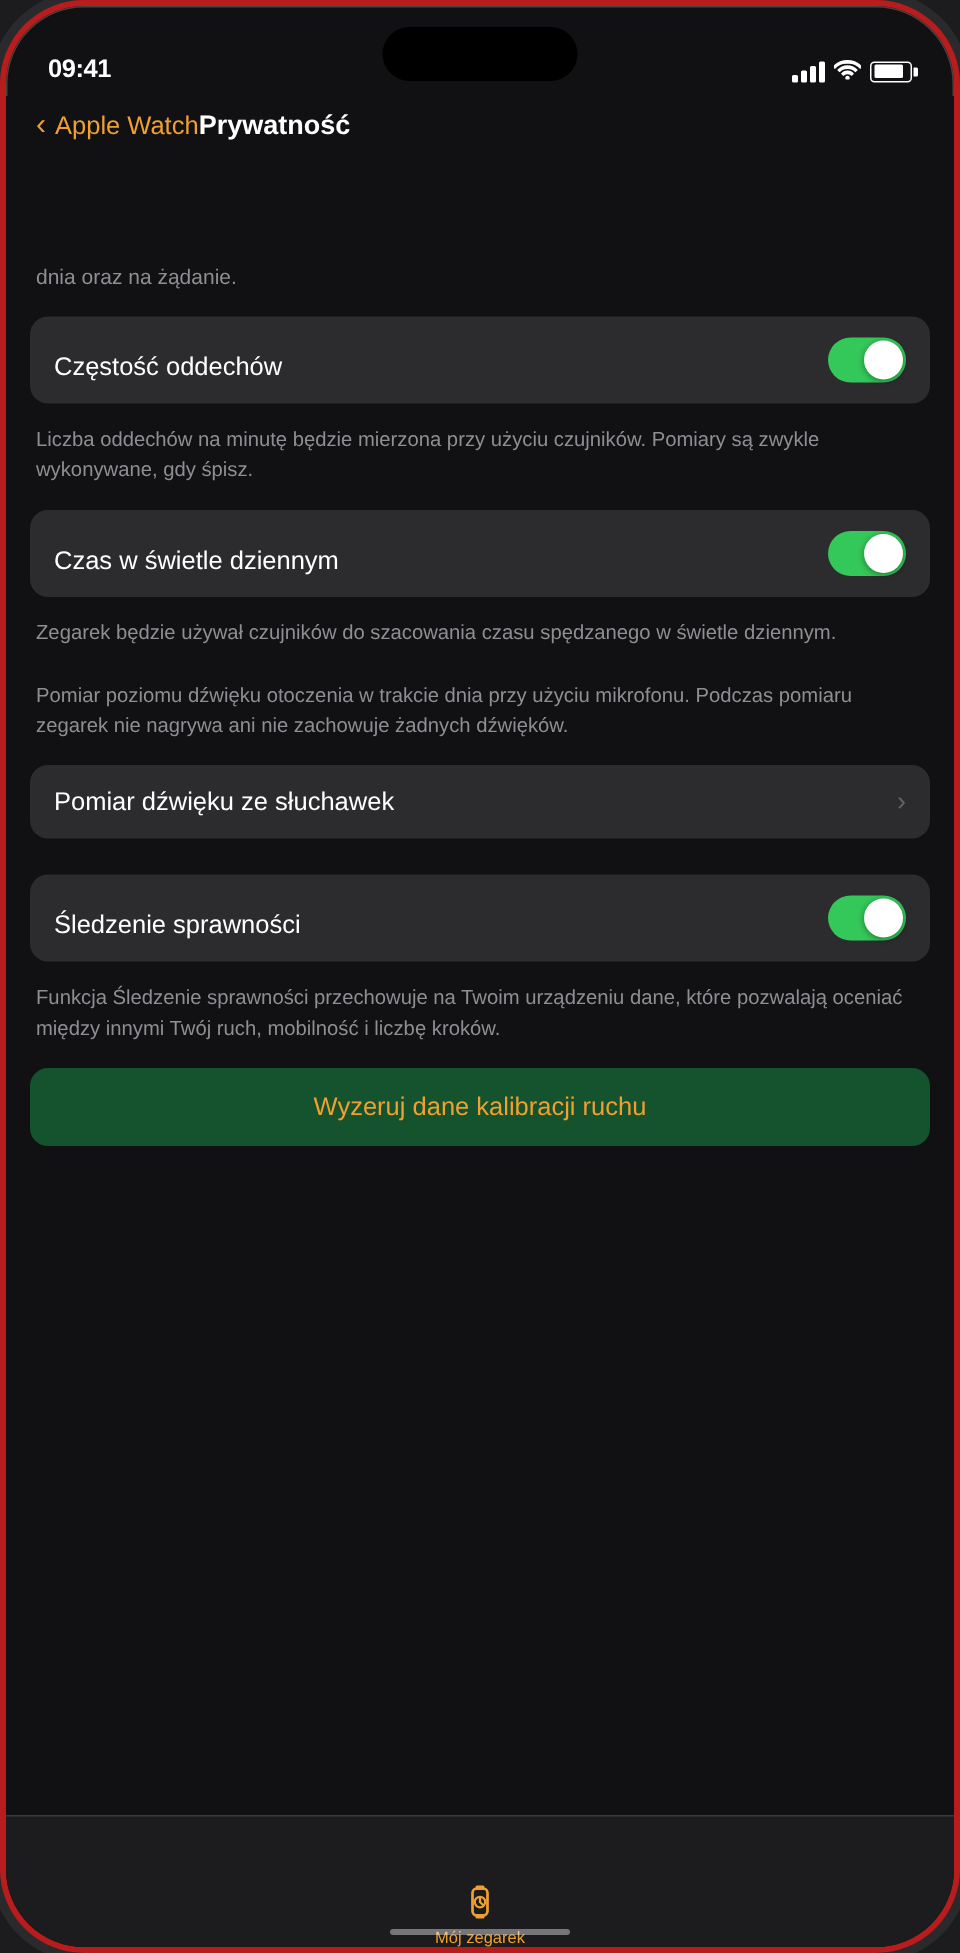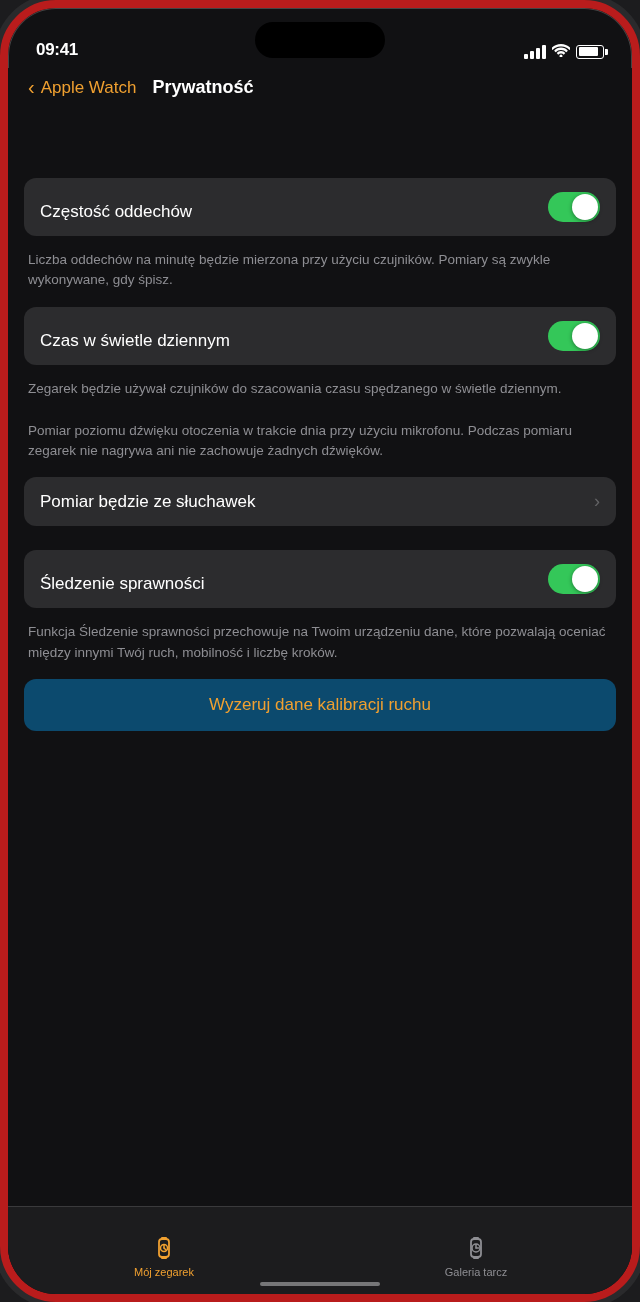--- a/index.html
+++ b/index.html
@@ -13,21 +13,21 @@
       font-family: -apple-system, BlinkMacSystemFont, 'SF Pro Text', 'Helvetica Neue', sans-serif;
     }
 
     .phone-frame {
       width: 640px;
       height: 1302px;
       background: #111113;
       border-radius: 56px;
       position: relative;
       overflow: hidden;
-      border: 8px solid #b91c1c;
+      border: 4px solid #b91c1c;
       box-shadow: 0 0 0 6px #2a2a2c, inset 0 0 0 1px #444;
     }
 
     
     .dynamic-island {
       position: absolute;
       top: 14px;
       left: 50%;
       transform: translateX(-50%);
       width: 130px;
@@ -143,21 +143,20 @@
     .back-chevron {
       font-size: 20px;
       color: #f0a030;
       margin-right: 2px;
     }
 
     .nav-title {
       color: #fff;
       font-size: 18px;
       font-weight: 600;
-      margin-left: 16px;
     }
 
     
     .scroll-area {
       position: absolute;
       top: 110px;
       left: 0;
       right: 0;
       bottom: 88px;
       overflow-y: auto;
@@ -224,21 +223,21 @@
     .toggle.on .toggle-knob { left: 24px; }
 
     
     .detail-chevron {
       color: #636366;
       font-size: 18px;
     }
 
     
     .reset-row {
-      background: #0c4a6e;
+      background: #14532d;
       border-radius: 12px;
       padding: 16px;
       margin-bottom: 8px;
       text-align: center;
     }
 
     .reset-label {
       color: #f0a030;
       font-size: 17px;
     }
@@ -246,21 +245,21 @@
     
     .tab-bar {
       position: absolute;
       bottom: 0;
       left: 0;
       right: 0;
       height: 88px;
       background: #1c1c1e;
       border-top: 0.5px solid #3a3a3c;
       display: flex;
-      align-items: center;
+      align-items: flex-end;
       justify-content: space-around;
       padding-top: 10px;
     }
 
     .tab-item {
       display: flex;
       flex-direction: column;
       align-items: center;
       gap: 4px;
       cursor: pointer;
@@ -331,41 +330,42 @@
     <div class="nav-bar">
       <div class="back-button">
         <span class="back-chevron">‹</span>
         <span style="color:#f0a030;font-size:17px;">Apple Watch</span>
       </div>
       <span class="nav-title">Prywatność</span>
     </div>
 
     <div class="scroll-area">
 
+      <p class="intro-text">dnia oraz na żądanie.</p>
 
       <div class="setting-row">
         <span class="setting-label">Częstość oddechów</span>
         <div class="toggle on">
           <div class="toggle-knob"></div>
         </div>
       </div>
       <p class="description-text">Liczba oddechów na minutę będzie mierzona przy użyciu czujników. Pomiary są zwykle wykonywane, gdy śpisz.</p>
 
       <div class="setting-row">
         <span class="setting-label">Czas w świetle dziennym</span>
         <div class="toggle on">
           <div class="toggle-knob"></div>
         </div>
       </div>
       <p class="description-text">Zegarek będzie używał czujników do szacowania czasu spędzanego w świetle dziennym.</p>
 
       <p class="description-text">Pomiar poziomu dźwięku otoczenia w trakcie dnia przy użyciu mikrofonu. Podczas pomiaru zegarek nie nagrywa ani nie zachowuje żadnych dźwięków.</p>
 
       <div class="setting-row" style="margin-bottom:24px;">
-        <span class="setting-label">Pomiar będzie ze słuchawek</span>
+        <span class="setting-label">Pomiar dźwięku ze słuchawek</span>
         <span class="detail-chevron">›</span>
       </div>
 
       <div class="setting-row">
         <span class="setting-label">Śledzenie sprawności</span>
         <div class="toggle on">
           <div class="toggle-knob"></div>
         </div>
       </div>
       <p class="description-text">Funkcja Śledzenie sprawności przechowuje na Twoim urządzeniu dane, które pozwalają oceniać między innymi Twój ruch, mobilność i liczbę kroków.</p>
@@ -385,31 +385,18 @@
             <rect x="11" y="3" width="6" height="3" rx="1" fill="#f0a030"></rect>
             <rect x="11" y="22" width="6" height="3" rx="1" fill="#f0a030"></rect>
             <circle cx="14" cy="14" r="3.5" stroke="#f0a030" stroke-width="1.5" fill="none"></circle>
             <line x1="14" y1="11" x2="14" y2="14" stroke="#f0a030" stroke-width="1.5" stroke-linecap="round"></line>
             <line x1="14" y1="14" x2="16" y2="16" stroke="#f0a030" stroke-width="1.5" stroke-linecap="round"></line>
           </svg>
         </div>
         <span class="tab-label">Mój zegarek</span>
       </div>
 
-      <div class="tab-item tab-inactive">
-        <div class="tab-icon">
-          <svg width="28" height="28" viewBox="0 0 28 28" fill="none">
-            <rect x="9" y="5" width="10" height="18" rx="3" stroke="#8e8e93" stroke-width="1.8" fill="none"></rect>
-            <rect x="11" y="3" width="6" height="3" rx="1" fill="#8e8e93"></rect>
-            <rect x="11" y="22" width="6" height="3" rx="1" fill="#8e8e93"></rect>
-            <circle cx="14" cy="14" r="4" stroke="#8e8e93" stroke-width="1.5" fill="none"></circle>
-            <line x1="14" y1="10.5" x2="14" y2="14" stroke="#8e8e93" stroke-width="1.5" stroke-linecap="round"></line>
-            <line x1="14" y1="14" x2="16.5" y2="14" stroke="#8e8e93" stroke-width="1.5" stroke-linecap="round"></line>
-          </svg>
-        </div>
-        <span class="tab-label">Galeria tarcz</span>
-      </div>
 
     </div>
 
     <div class="home-indicator"></div>
   </div>
 </div>
 
 </body></html>

